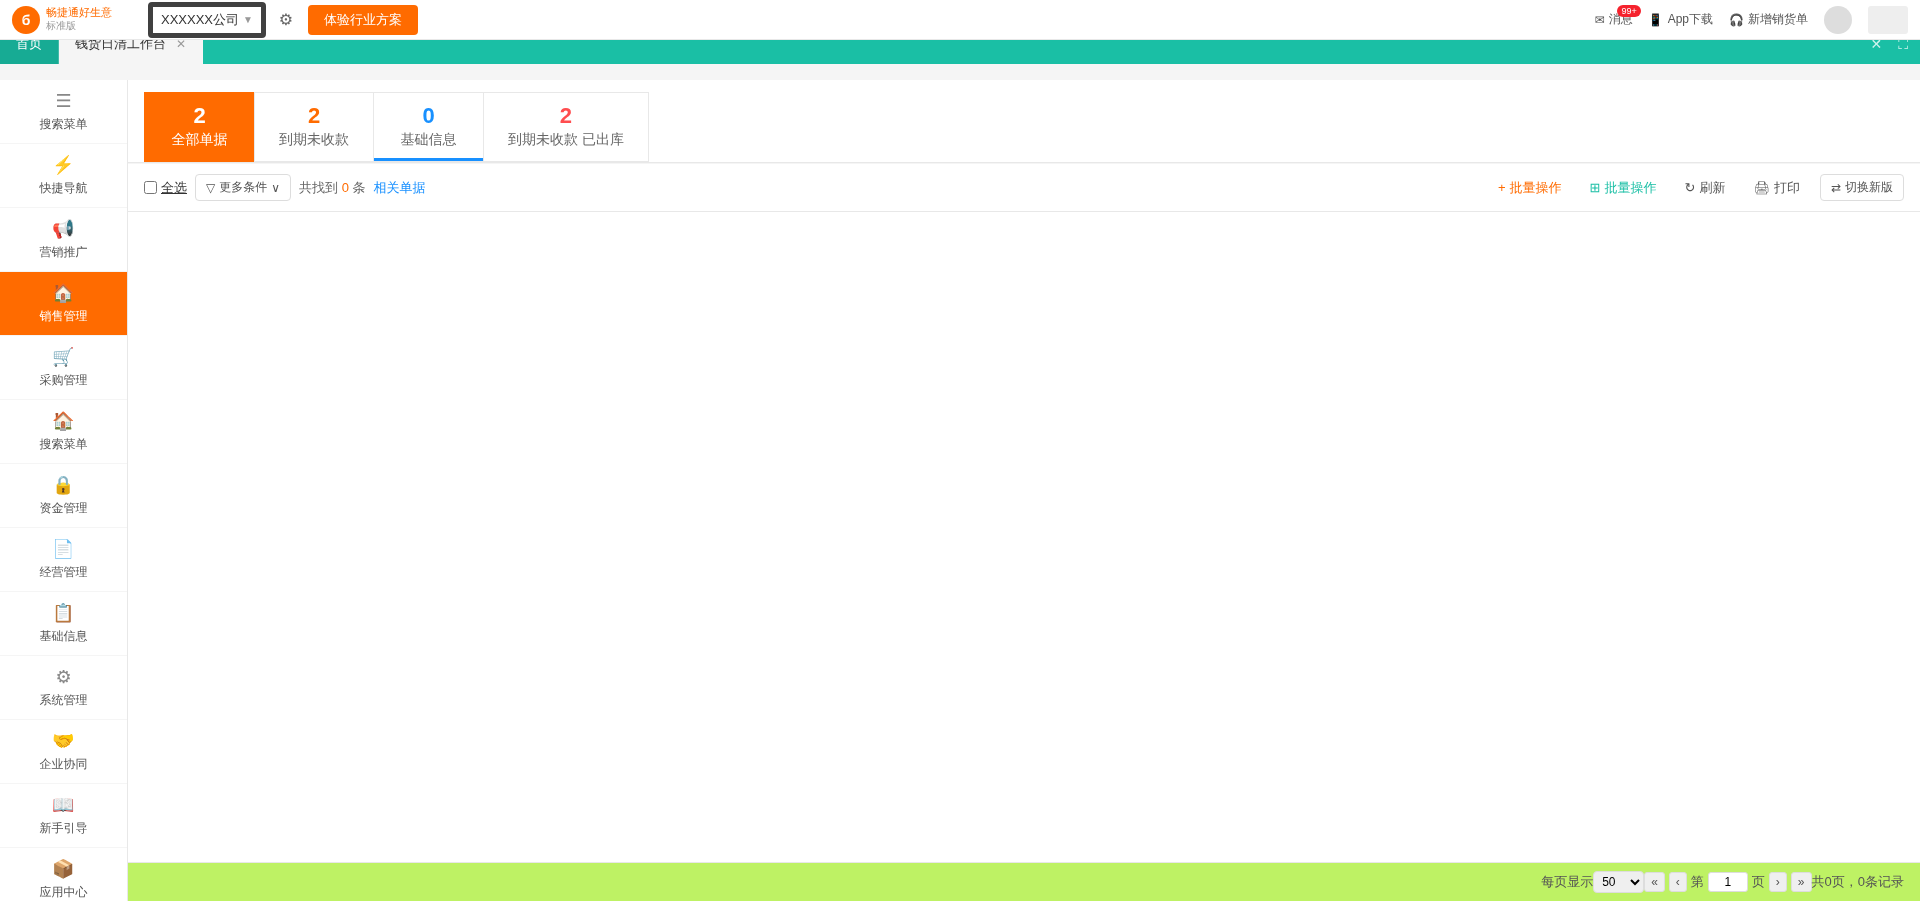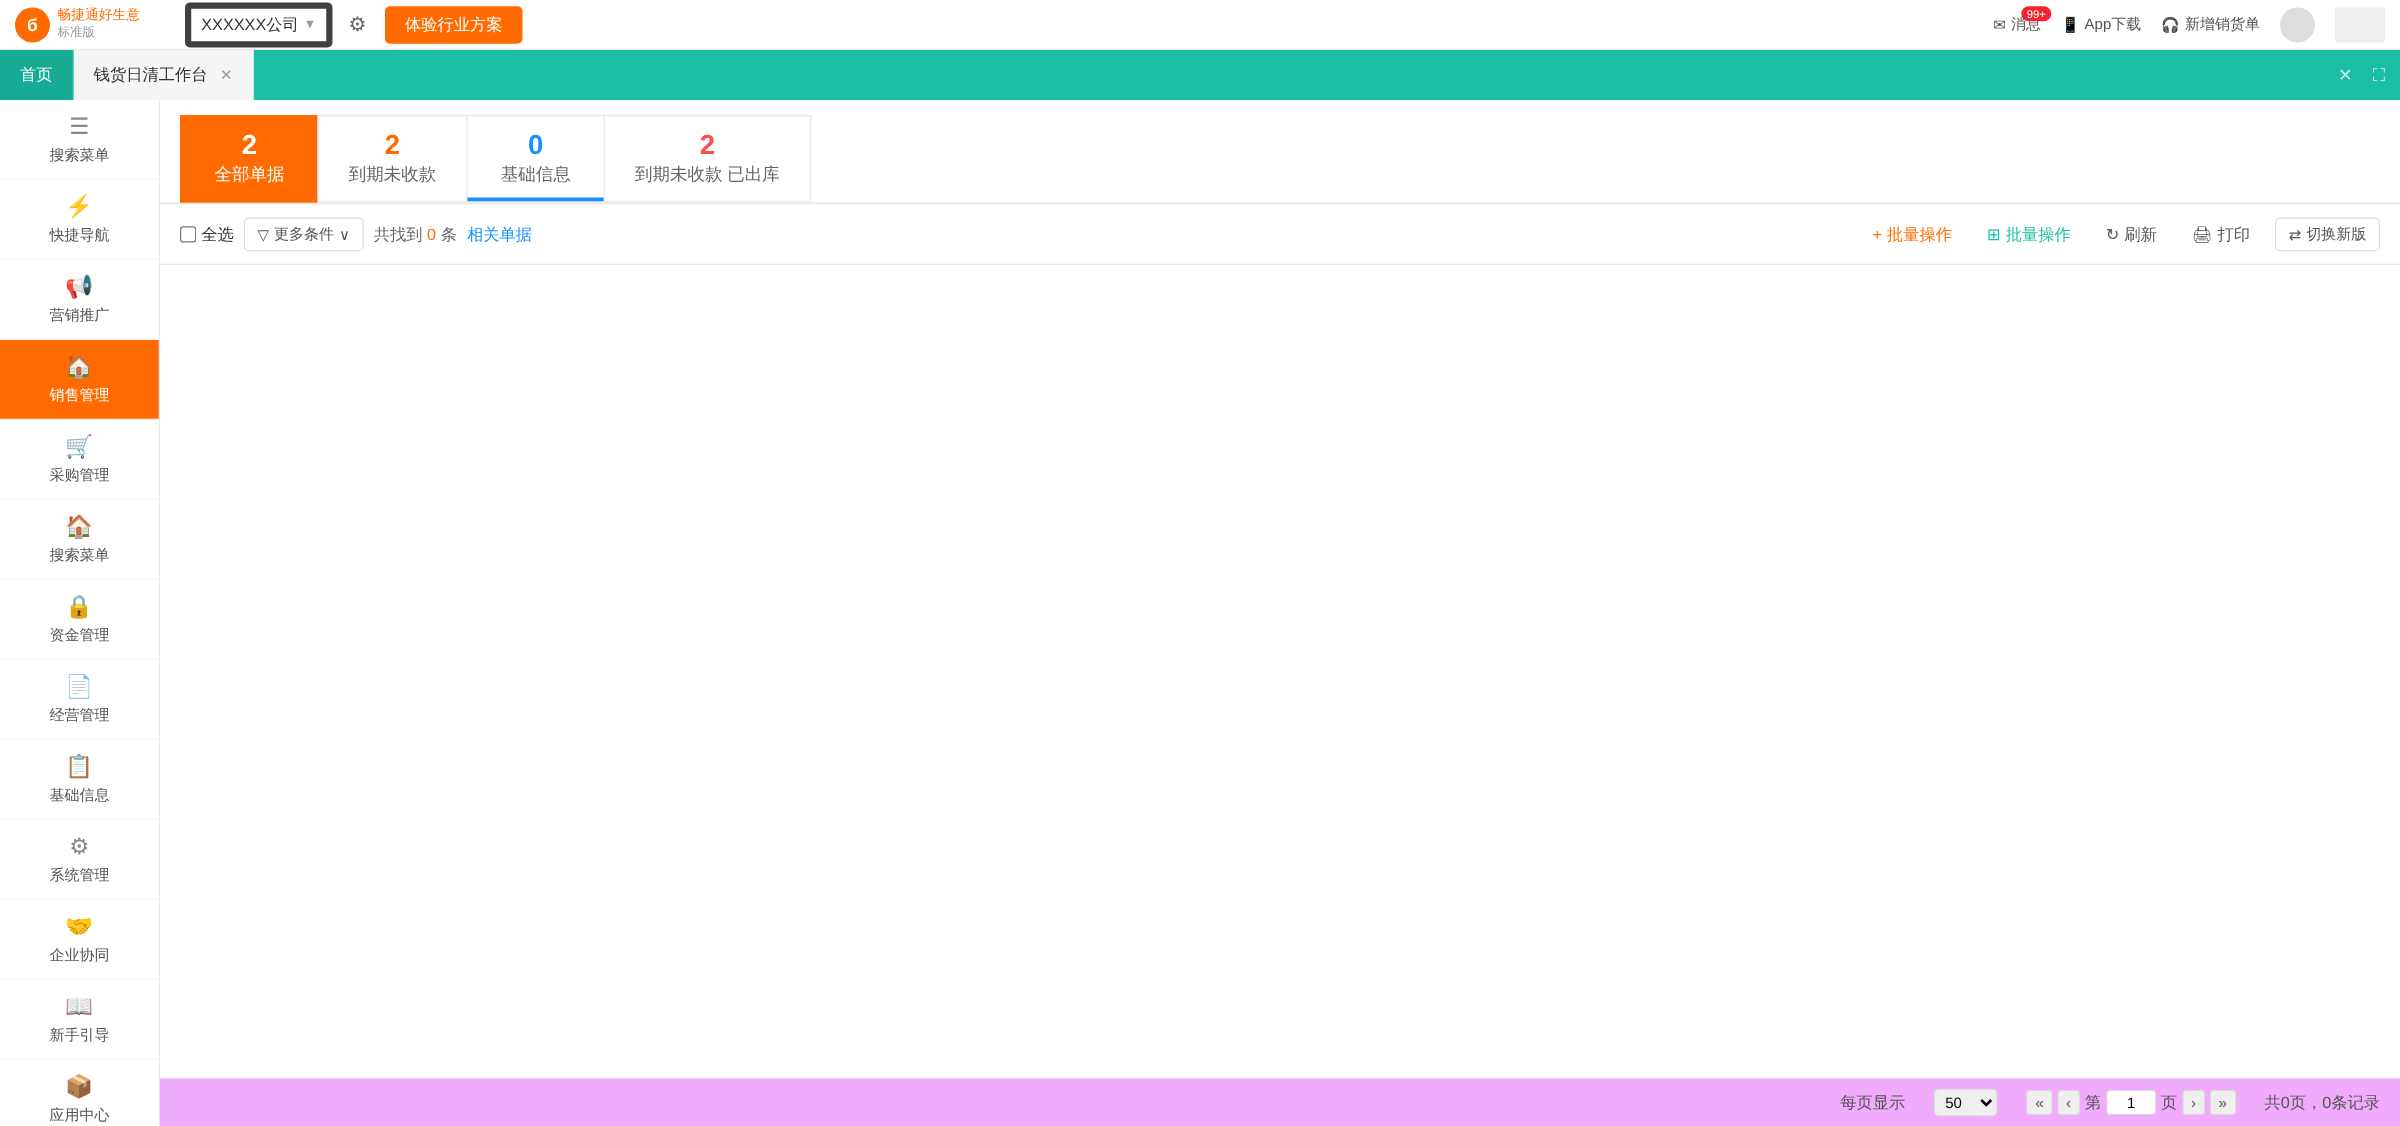--- a/index.html
+++ b/index.html
@@ -108,21 +108,21 @@
     }
 
     
     .tab-bar {
       height: 40px;
       background: #1abfa5;
       display: flex;
       align-items: center;
       padding: 0;
       position: fixed;
-      top: 40px; left: 0; right: 0;
+      top: 24px; left: 0; right: 0;
       z-index: 99;
     }
     .tab-item {
       height: 40px;
       padding: 0 16px;
       display: flex;
       align-items: center;
       gap: 6px;
       cursor: pointer;
       font-size: 13px;
@@ -248,21 +248,21 @@
     
     .toolbar {
       background: #fff;
       padding: 10px 16px;
       display: flex;
       align-items: center;
       gap: 8px;
       border-bottom: 1px solid #e8e8e8;
       margin-top: 1px;
     }
-    .cb-label { display: flex; align-items: center; gap: 4px; font-size: 13px; }
+    .cb-label { display: flex; align-items: center; gap: 4px; font-size: 13px; text-decoration: underline; }
     .filter-btn {
       display: flex;
       align-items: center;
       gap: 4px;
       padding: 4px 10px;
       border: 1px solid #ddd;
       border-radius: 4px;
       cursor: pointer;
       font-size: 12px;
       color: #555;
@@ -303,27 +303,27 @@
     .table-area {
       flex: 1;
       background: #fff;
       margin: 0;
       overflow: auto;
       position: relative;
     }
 
     
     .footer {
-      background: #f0abfc;
+      background: #bef264;
       border-top: 1px solid #e8e8e8;
       padding: 8px 16px;
       display: flex;
       align-items: center;
       justify-content: flex-end;
-      gap: 23px;
+      gap: 0;
       font-size: 13px;
       color: #555;
     }
     .page-size-select {
       border: 1px solid #ddd;
       border-radius: 4px;
       padding: 2px 4px;
       font-size: 12px;
     }
     .page-nav {

